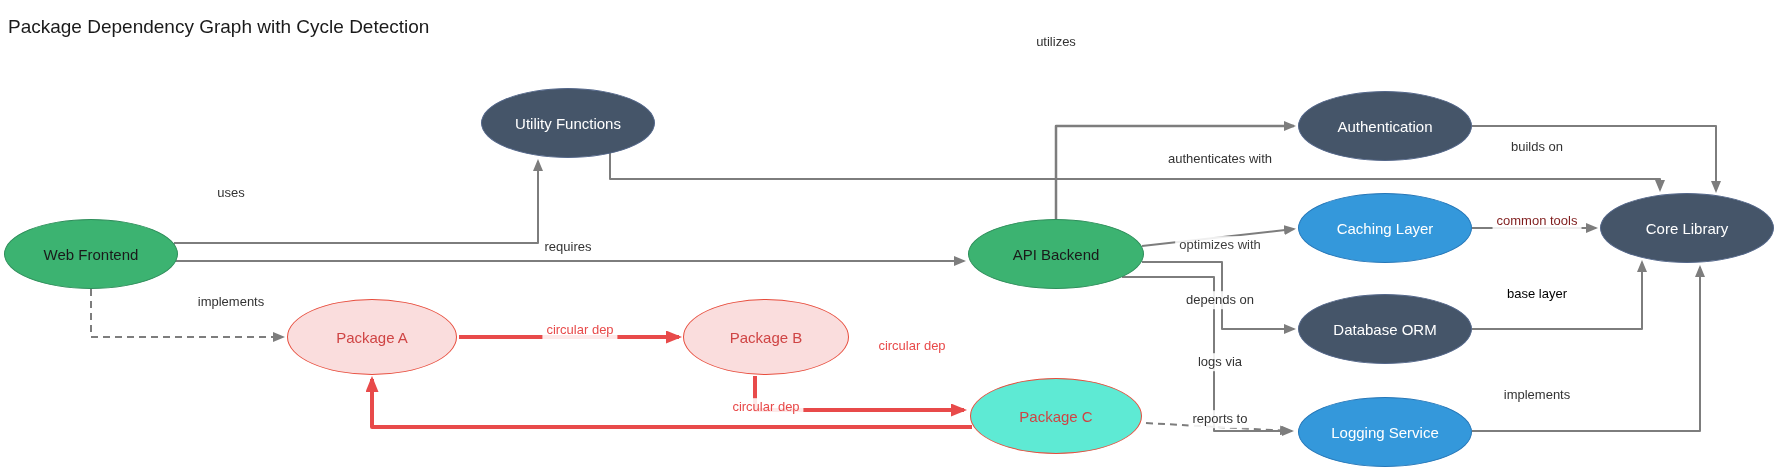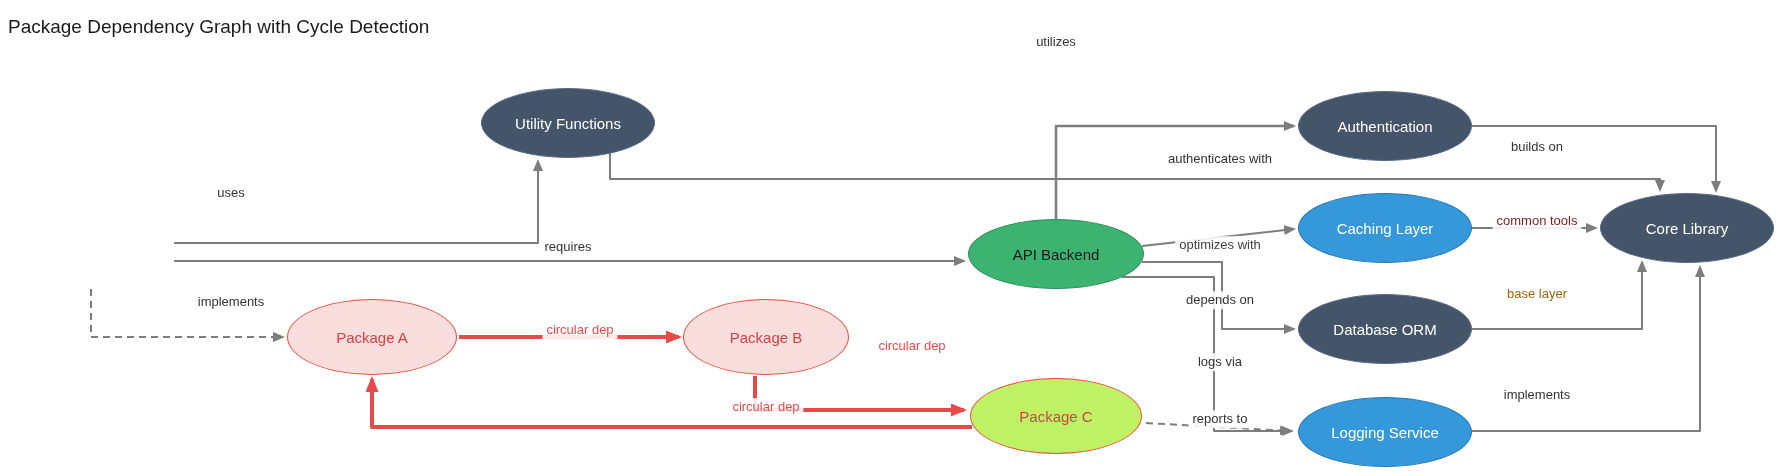--- a/index.html
+++ b/index.html
@@ -79,20 +79,23 @@
       <polyline points="1472,126 1716,126 1716,191" fill="none" stroke="#7d7d7d" stroke-width="2" stroke-linejoin="round" marker-end="url(#arrow-gray)"></polyline>
       <polyline points="1472,228 1596,228" fill="none" stroke="#7d7d7d" stroke-width="2" stroke-linejoin="round" marker-end="url(#arrow-gray)"></polyline>
       <polyline points="1472,329 1642,329 1642,262" fill="none" stroke="#7d7d7d" stroke-width="2" stroke-linejoin="round" marker-end="url(#arrow-gray)"></polyline>
       <polyline points="1472,431 1700,431 1700,267" fill="none" stroke="#7d7d7d" stroke-width="2" stroke-linejoin="round" marker-end="url(#arrow-gray)"></polyline>
       <polyline points="459,337 679,337" fill="none" stroke="#e84a4a" stroke-width="4" stroke-linejoin="round" marker-end="url(#arrow-red)"></polyline>
       <polyline points="755,376 755,410 964,410" fill="none" stroke="#e84a4a" stroke-width="4" stroke-linejoin="round" marker-end="url(#arrow-red)"></polyline>
       <polyline points="972,427 372,427 372,379" fill="none" stroke="#e84a4a" stroke-width="4" stroke-linejoin="round" marker-end="url(#arrow-red)"></polyline>
       <polyline points="1146,423 1290,431" fill="none" stroke="#7d7d7d" stroke-width="2" stroke-linejoin="round" stroke-dasharray="7 5" marker-end="url(#arrow-gray)"></polyline>
     </svg>
 
+<div class="node" style="left: 4px; top: 219px; width: 174px; height: 70px; background: rgb(60, 179, 113); border-color: rgb(47, 142, 91); color: rgb(26, 26, 26);">
+      <span>Web Frontend</span>
+    </div>
     <div class="node" style="left: 481px; top: 88px; width: 174px; height: 70px; background: rgb(69, 85, 105); border-color: rgb(84, 103, 138); color: rgb(255, 255, 255);">
       <span>Utility Functions</span>
     </div>
     <div class="node" style="left: 968px; top: 219px; width: 176px; height: 70px; background: rgb(60, 179, 113); border-color: rgb(47, 142, 91); color: rgb(26, 26, 26);">
       <span>API Backend</span>
     </div>
     <div class="node" style="left: 1298px; top: 91px; width: 174px; height: 70px; background: rgb(69, 85, 105); border-color: rgb(84, 103, 138); color: rgb(255, 255, 255);">
       <span>Authentication</span>
     </div>
     <div class="node" style="left: 1298px; top: 193px; width: 174px; height: 70px; background: rgb(52, 152, 219); border-color: rgb(38, 119, 184); color: rgb(255, 255, 255);">
@@ -106,32 +109,32 @@
     </div>
     <div class="node" style="left: 1600px; top: 193px; width: 174px; height: 70px; background: rgb(69, 85, 105); border-color: rgb(84, 103, 138); color: rgb(255, 255, 255);">
       <span>Core Library</span>
     </div>
     <div class="node" style="left: 287px; top: 299px; width: 170px; height: 76px; background: rgb(250, 221, 221); border-color: rgb(231, 76, 60); color: rgb(207, 68, 68);">
       <span>Package A</span>
     </div>
     <div class="node" style="left: 683px; top: 299px; width: 166px; height: 76px; background: rgb(250, 221, 221); border-color: rgb(231, 76, 60); color: rgb(207, 68, 68);">
       <span>Package B</span>
     </div>
-    <div class="node" style="left: 970px; top: 378px; width: 172px; height: 76px; background: #bef264; border-color: rgb(231, 76, 60); color: rgb(207, 68, 68);">
+    <div class="node" style="left: 970px; top: 378px; width: 172px; height: 76px; background: #5eead4; border-color: rgb(231, 76, 60); color: rgb(207, 68, 68);">
       <span>Package C</span>
     </div>
     <div class="edge-label" style="left: 1056px; top: 42px; color: rgb(51, 51, 51);">utilizes</div>
     <div class="edge-label" style="left: 231px; top: 193px; color: rgb(51, 51, 51);">uses</div>
     <div class="edge-label" style="left: 568px; top: 247px; color: rgb(51, 51, 51);">requires</div>
     <div class="edge-label" style="left: 231px; top: 302px; color: rgb(51, 51, 51);">implements</div>
     <div class="edge-label" style="left: 1220px; top: 159px; color: rgb(51, 51, 51);">authenticates with</div>
     <div class="edge-label" style="left: 1537px; top: 147px; color: rgb(51, 51, 51);">builds on</div>
     <div class="edge-label" style="left: 1220px; top: 245px; color: #404040;">optimizes with</div>
     <div class="edge-label" style="left: 1537px; top: 221px; color: #7f1d1d;">common tools</div>
     <div class="edge-label" style="left: 1220px; top: 300px; color: rgb(51, 51, 51);">depends on</div>
-    <div class="edge-label" style="left: 1537px; top: 294px; color: #a16207;">base layer</div>
+    <div class="edge-label" style="left: 1537px; top: 294px; color: #000000;">base layer</div>
     <div class="edge-label" style="left: 1220px; top: 362px; color: rgb(51, 51, 51);">logs via</div>
     <div class="edge-label" style="left: 1537px; top: 395px; color: rgb(51, 51, 51);">implements</div>
     <div class="edge-label" style="left: 1220px; top: 419px; color: rgb(51, 51, 51);">reports to</div>
     <div class="edge-label" style="left: 580px; top: 330px; color: rgb(232, 74, 74);">circular dep</div>
     <div class="edge-label" style="left: 912px; top: 346px; color: rgb(232, 74, 74);">circular dep</div>
     <div class="edge-label" style="left: 766px; top: 407px; color: rgb(232, 74, 74);">circular dep</div>
   </div>
 
 </body></html>

